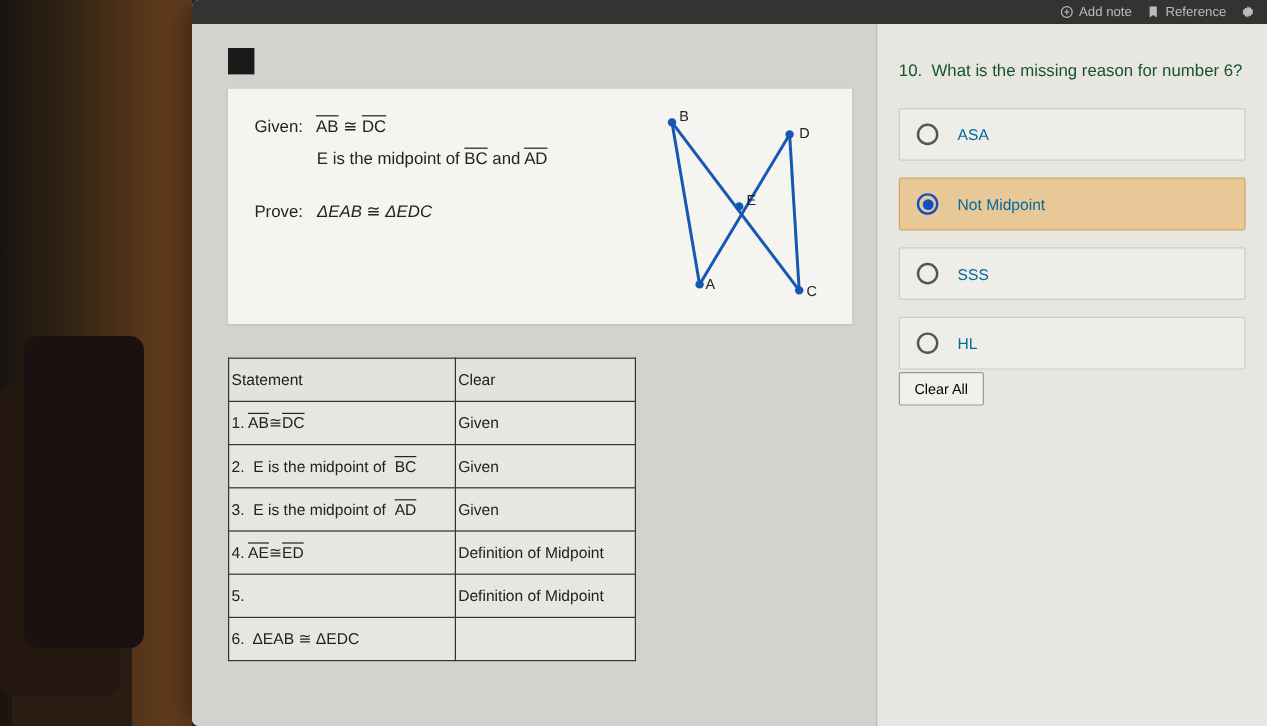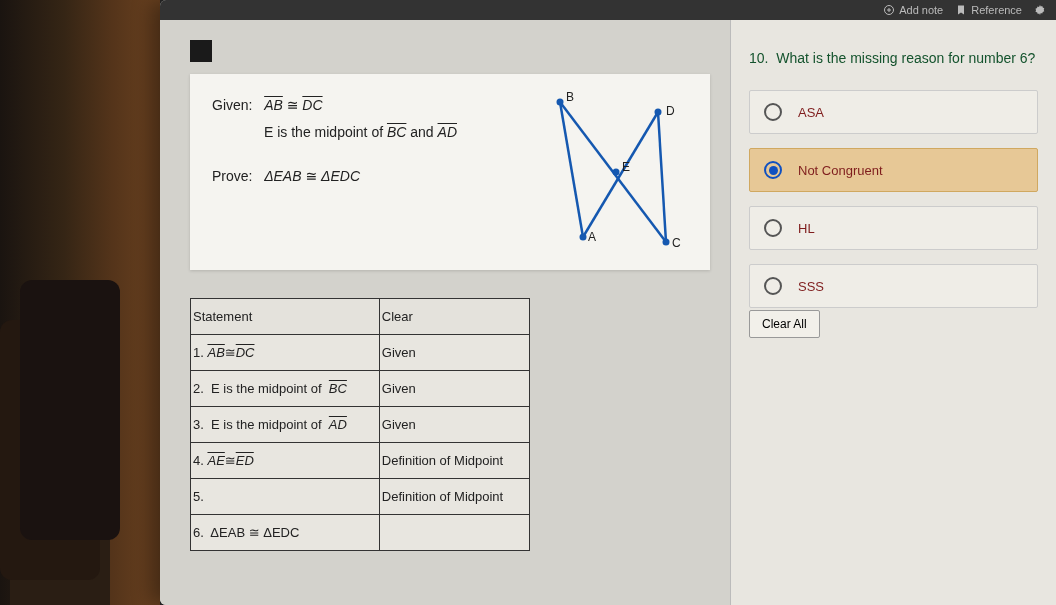--- a/index.html
+++ b/index.html
@@ -78,21 +78,21 @@
     display: flex;
     gap: 16px;
   }
   .problem-text {
     flex: 1;
     font-size: 14px;
     color: #222;
     line-height: 1.9;
   }
   .problem-text .lbl { font-weight: 400; }
-  .overline { text-decoration: overline; font-style: italic; }
+  .overline { text-decoration: overline; }
   .ital { font-style: italic; }
   .prove-line { margin-top: 18px; }
   .diagram {
     width: 150px;
     height: 160px;
     position: relative;
     flex-shrink: 0;
   }
   .diagram svg { width: 100%; height: 100%; }
   .diagram .pt-label {
@@ -119,21 +119,21 @@
   .opt {
     display: flex;
     align-items: center;
     gap: 16px;
     padding: 12px 14px;
     border: 1px solid #ccc;
     background: #efede7;
     border-radius: 2px;
     cursor: pointer;
     font-size: 13px;
-    color: #7f1d1d;
+    color: #0369a1;
   }
   .opt.selected {
     background: #e7c896;
     border-color: #d0a860;
   }
   .radio {
     width: 18px; height: 18px;
     border: 2px solid #555;
     border-radius: 50%;
     flex-shrink: 0;
@@ -271,28 +271,28 @@
         <span>10.</span>&nbsp;
         <span>What is the missing reason for number 6?</span>
       </div>
       <div class="options">
         <div class="opt">
           <span class="radio"></span>
           <span>ASA</span>
         </div>
         <div class="opt selected">
           <span class="radio"></span>
-          <span>Not Congruent</span>
+          <span>Not Midpoint</span>
         </div>
         <div class="opt">
           <span class="radio"></span>
+          <span>SSS</span>
+        </div>
+        <div class="opt">
+          <span class="radio"></span>
           <span>HL</span>
-        </div>
-        <div class="opt">
-          <span class="radio"></span>
-          <span>SSS</span>
         </div>
       </div>
       <button class="clear-btn">Clear All</button>
     </div>
 
   </div>
 </div>
 
 </body></html>

